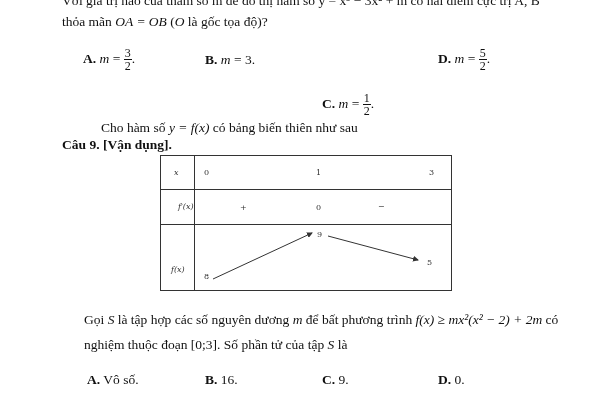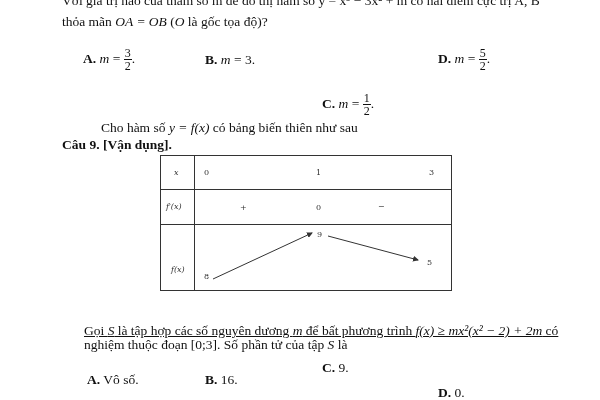--- a/index.html
+++ b/index.html
@@ -55,21 +55,21 @@
 <div class="abs" style="top:120px; left:62px;margin-left:39px;">
   <span>Cho hàm số </span><span class="it">y = f(x)</span><span> có bảng biến thiên như sau</span>
 </div>
 
 <div class="vtable">
   <div class="vdiv"></div>
   <div class="hdiv" style="top:33px;"></div>
   <div class="hdiv" style="top:68px;"></div>
 
   <div class="cell rowlab" style="left:13px; top:12px;">x</div>
-  <div class="cell rowlab" style="left:5px; top:46px;">f′(x)</div>
+  <div class="cell rowlab" style="left:17px; top:46px;">f′(x)</div>
   <div class="cell rowlab" style="left:10px; top:109px;">f(x)</div>
 
   <div class="cell" style="left:43px; top:12px;">0</div>
   <div class="cell" style="left:155px; top:12px;">1</div>
   <div class="cell" style="left:268px; top:12px;">3</div>
 
   <div class="cell" style="left:79px; top:47px;">+</div>
   <div class="cell" style="left:155px; top:47px;">0</div>
   <div class="cell" style="left:217px; top:46px;">−</div>
 
@@ -80,31 +80,31 @@
 <svg class="arrows" width="292" height="136">
   <defs>
     <marker id="ah" markerWidth="6" markerHeight="6" refX="5" refY="3" orient="auto">
       <path d="M0,0 L6,3 L0,6 Z" fill="#333"></path>
     </marker>
   </defs>
   <line x1="53" y1="124" x2="152" y2="78" stroke="#333" stroke-width="1" marker-end="url(#ah)"></line>
   <line x1="168" y1="81" x2="258" y2="105" stroke="#333" stroke-width="1" marker-end="url(#ah)"></line>
 </svg>
 
-<div class="abs" style="top:323px; left:84px;text-decoration:underline;">
+<div class="abs" style="top:312px; left:84px;">
   <span>Gọi </span><span class="it">S</span><span> là tập hợp các số nguyên dương </span><span class="it">m</span><span> để bất phương trình </span><span class="it">f(x) ≥ mx²(x² − 2) + 2m</span><span> có</span>
 </div>
 <div class="abs" style="top:337px; left:84px;">
   <span>nghiệm thuộc đoạn </span><span>[0;3]</span><span>. Số phần tử của tập </span><span class="it">S</span><span> là</span>
 </div>
 
 <div class="abs" style="top:372px; left:87px;">
   <span class="b">A.</span> <span>Vô số.</span>
 </div>
 <div class="abs" style="top:372px; left:205px;">
   <span class="b">B.</span> <span>16.</span>
 </div>
-<div class="abs" style="top:360px; left:322px;font-family:Liberation Serif, serif;">
+<div class="abs" style="top:372px; left:322px;font-family:Liberation Serif, serif;">
   <span class="b">C.</span> <span>9.</span>
 </div>
-<div class="abs" style="top:372px; left:438px;margin-top:13px;">
+<div class="abs" style="top:372px; left:438px;">
   <span class="b">D.</span> <span>0.</span>
 </div>
 
 </body></html>

